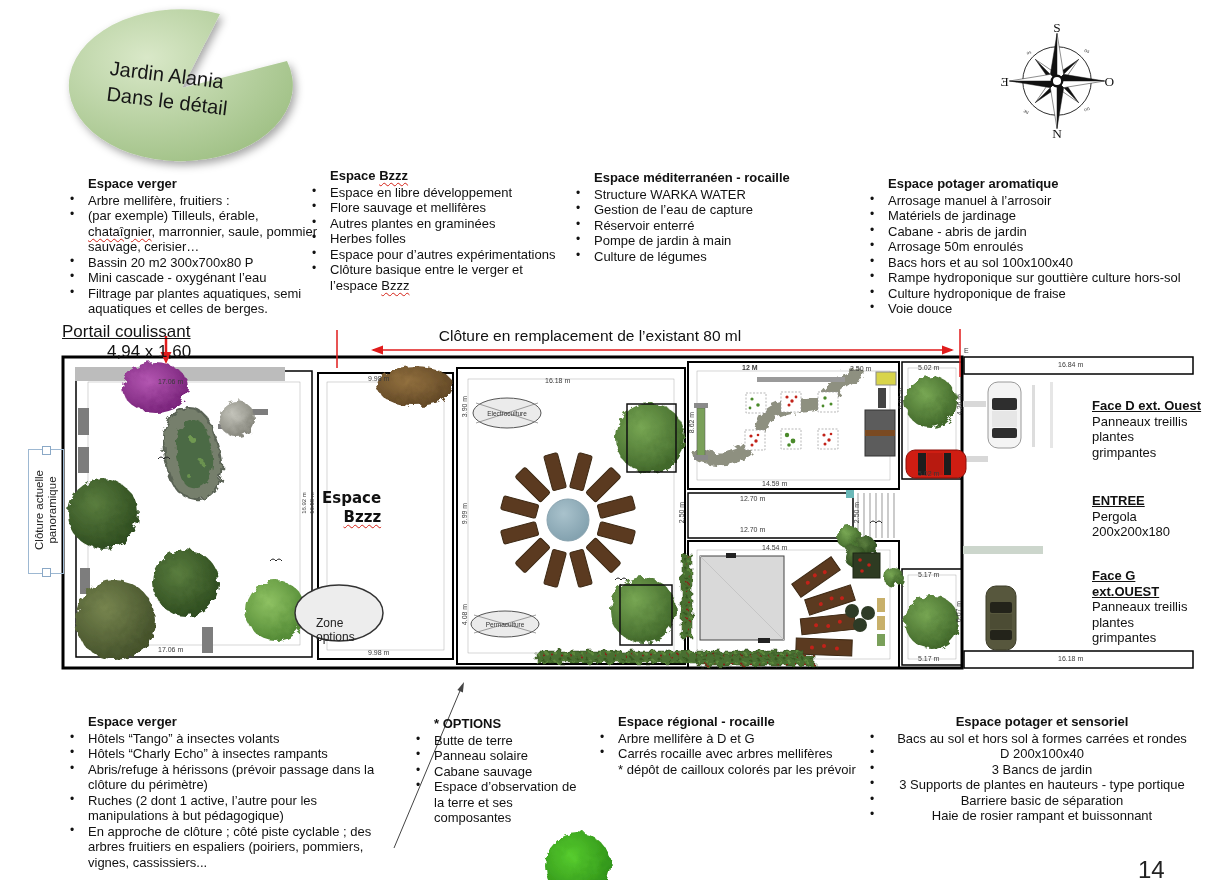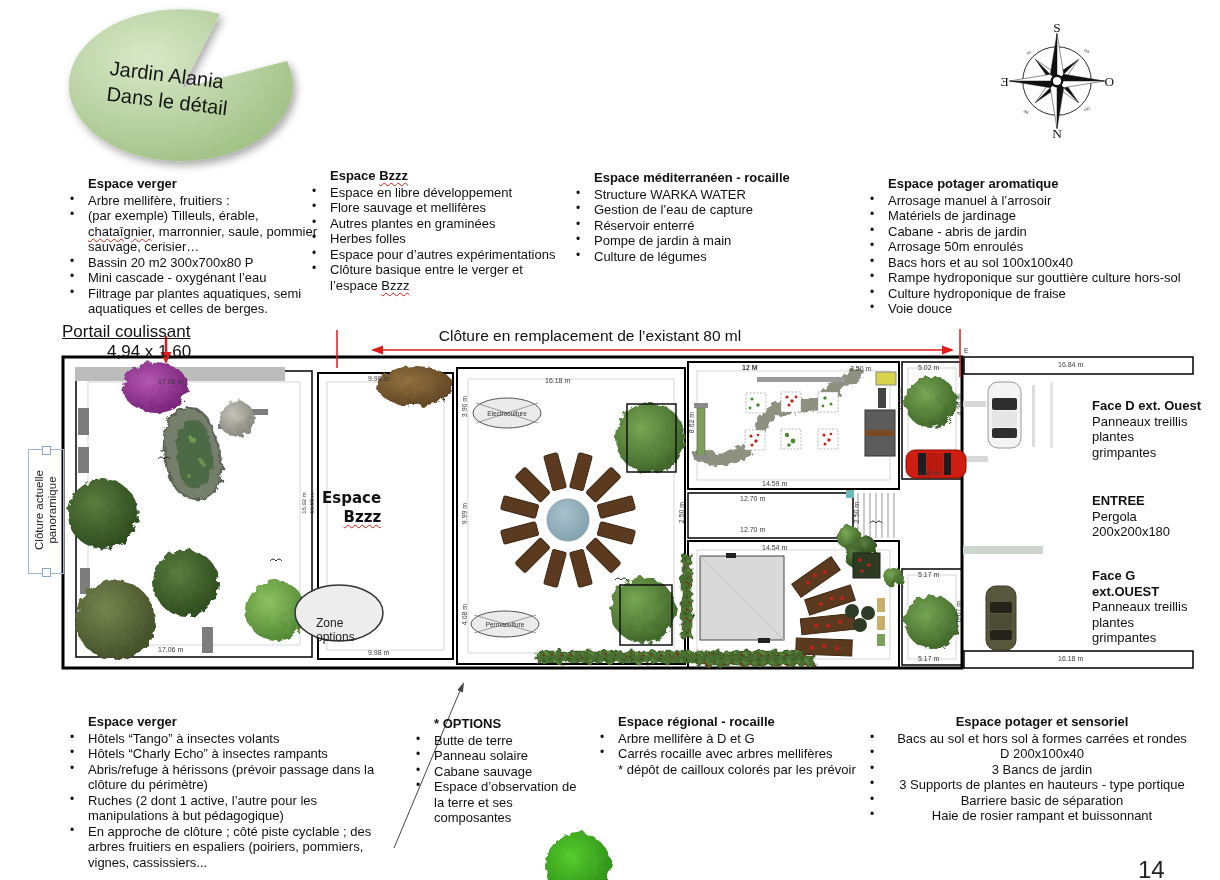--- a/index.html
+++ b/index.html
@@ -15,21 +15,21 @@
   
   .dim{position:absolute;font-size:7px;color:#3a3a3a;white-space:nowrap;z-index:6;}
   .dimv{position:absolute;font-size:7px;color:#3a3a3a;white-space:nowrap;z-index:6;
         width:36px;text-align:center;transform:rotate(-90deg);}
   .dims6{font-size:6px;}
   
   .annot{position:absolute;font-size:17px;color:#131313;z-index:7;}
   .cloture-lab{position:absolute;font-size:15.5px;z-index:7;text-align:center;}
   
   .rlab{position:absolute;width:110px;font-size:13px;line-height:15.5px;z-index:7;}
-  .rlab .h{font-weight:bold;}
+  .rlab .h{font-weight:bold;text-decoration:underline;}
   
   .selbox{position:absolute;border:1.5px solid #9db8d2;z-index:7;}
   .handle{position:absolute;width:7px;height:7px;background:#fff;border:1px solid #8aa8c6;}
   .rotlab{position:absolute;font-size:11.5px;line-height:13px;color:#222;text-align:center;
           transform:rotate(-90deg);}
   
   .planlab{position:absolute;z-index:6;}
   .bzzz-lab{font-family:"DejaVu Sans",sans-serif;font-weight:bold;font-size:15px;line-height:19px;}
   .zone-lab{font-size:12px;line-height:14px;color:#222;}
   .oval-lab{font-size:6.5px;color:#333;text-align:center;width:70px;}

